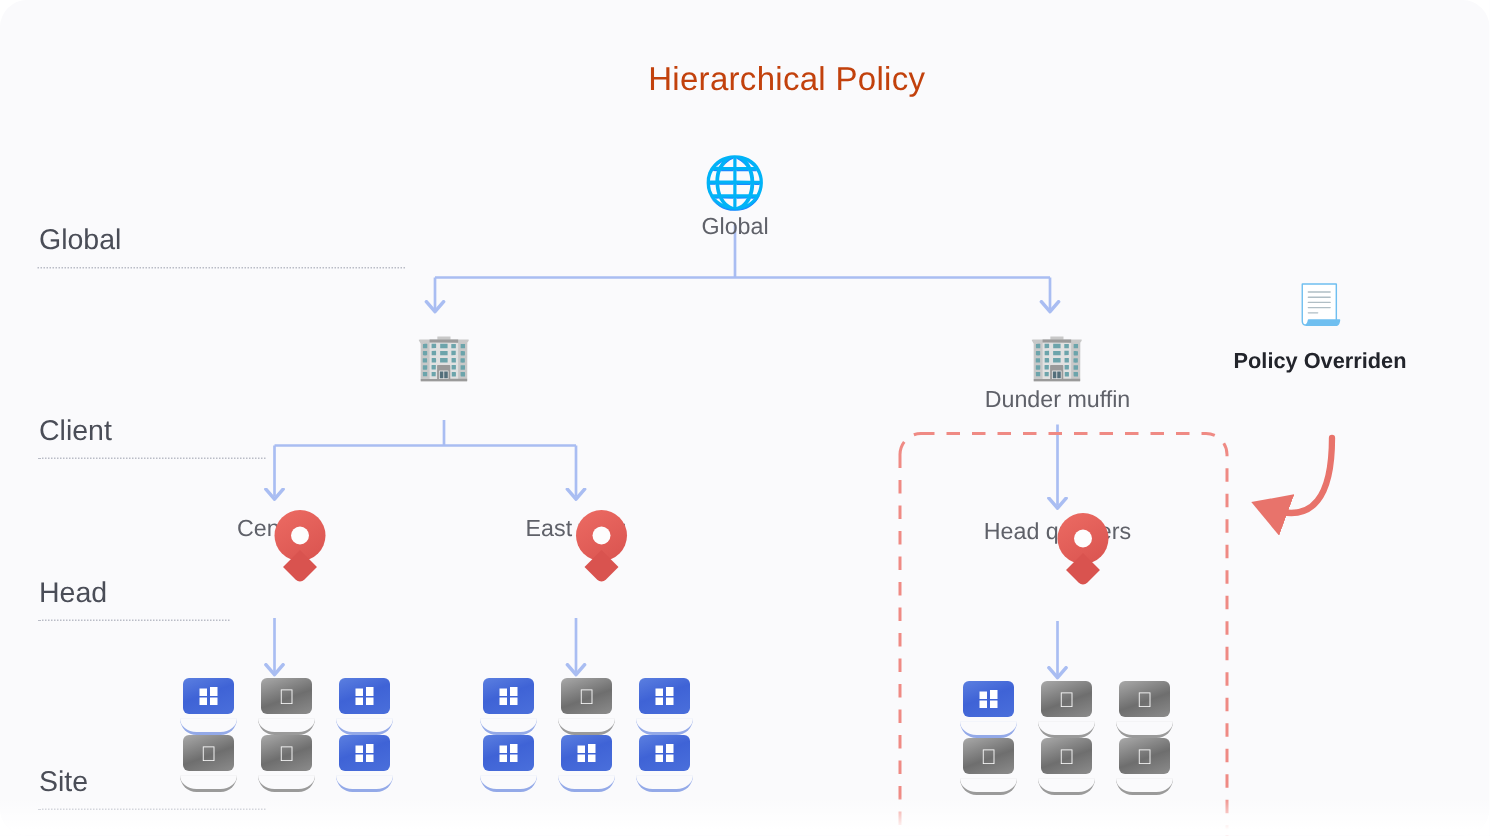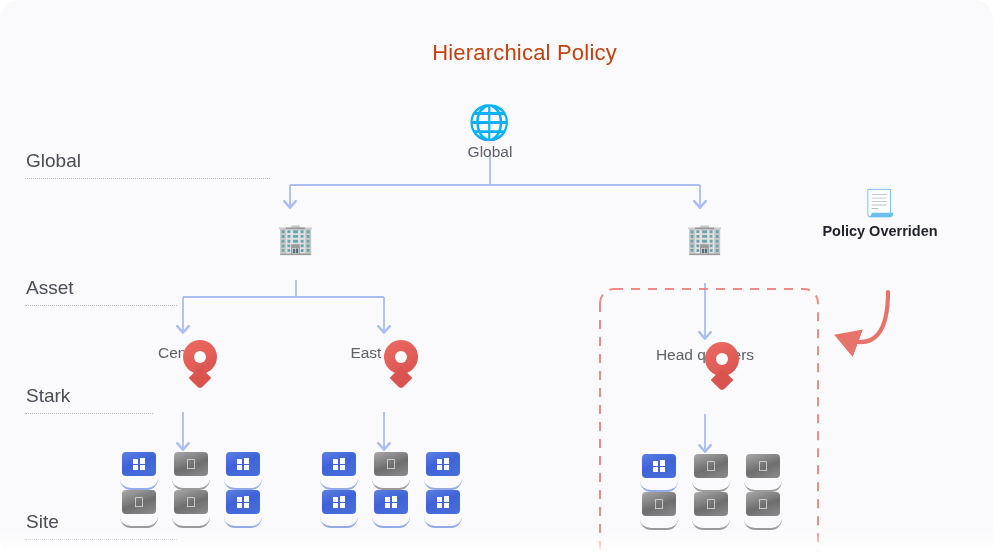--- a/index.html
+++ b/index.html
@@ -66,21 +66,21 @@
   .winglyph span:nth-child(2){left:6.5px;top:0;width:5.5px;height:5.5px;}
   .winglyph span:nth-child(3){left:0;top:6.5px;width:5px;height:5px;}
   .winglyph span:nth-child(4){left:6.5px;top:6.5px;width:5.5px;height:5.5px;}
   .appleglyph{font-size:14px;color:#fff;line-height:1;}
   
   #override{
     position:absolute;text-align:center;width:180px;
   }
   #override .doc{font-size:26px;display:block;line-height:1;}
   #override .lbl{
-    display:block;margin-top:7px;font-size:14.5px;font-weight:bold;color:#22242b;
+    display:block;margin-top:17px;font-size:14.5px;font-weight:bold;color:#22242b;
     white-space:nowrap;
   }
   svg.layer{position:absolute;left:0;top:0;width:993px;height:557px;pointer-events:none;}
   .fadeout{
     position:absolute;left:0;bottom:0;width:993px;height:26px;
     background:linear-gradient(to bottom,rgba(250,250,252,0) 0%,#ffffff 85%);
   }
 </style>
 </head>
 <body>
@@ -118,40 +118,41 @@
     <path d="M614,289 L804,289 A14,14 0 0 1 818,303 L818,575
              M600,303 A14,14 0 0 1 614,289
              M600,303 L600,575" fill="none" stroke="#ef8a84" stroke-width="2" stroke-dasharray="9 8" stroke-linecap="butt"></path>
 
     <path d="M888,292 C888,330 876,350 846,339" fill="none" stroke="#e8736b" stroke-width="4.2" stroke-linecap="round" marker-end="url(#ahr)"></path>
   </svg>
 
   <div class="rowlabel" style="top:150px;">Global</div>
   <div class="rowrule" style="top:178px;width:245px;"></div>
 
-  <div class="rowlabel" style="top:277px;">Asset</div>
+  <div class="rowlabel" style="top:277px;">Client</div>
   <div class="rowrule" style="top:305px;width:152px;"></div>
 
-  <div class="rowlabel" style="top:385px;">Stark</div>
+  <div class="rowlabel" style="top:385px;">Head</div>
   <div class="rowrule" style="top:413px;width:128px;"></div>
 
   <div class="rowlabel" style="top:511px;">Site</div>
   <div class="rowrule" style="top:539px;width:152px;"></div>
 
   <div class="node" style="left:410px;top:105px;">
     <span class="glyph globe-ico">🌐</span>
     <span class="cap">Global</span>
   </div>
 
   <div class="node" style="left:216px;top:224px;">
     <span class="glyph bldg-ico">🏢</span>
   </div>
 
   <div class="node" style="left:625px;top:224px;">
     <span class="glyph bldg-ico">🏢</span>
+    <span class="cap">Dunder muffin</span>
   </div>
 
   <div class="node" style="left:103px;top:340px;">
     <span class="pin"><i></i></span>
     <span class="cap">Central</span>
   </div>
 
   <div class="node" style="left:304px;top:340px;">
     <span class="pin"><i></i></span>
     <span class="cap">East wing</span>

